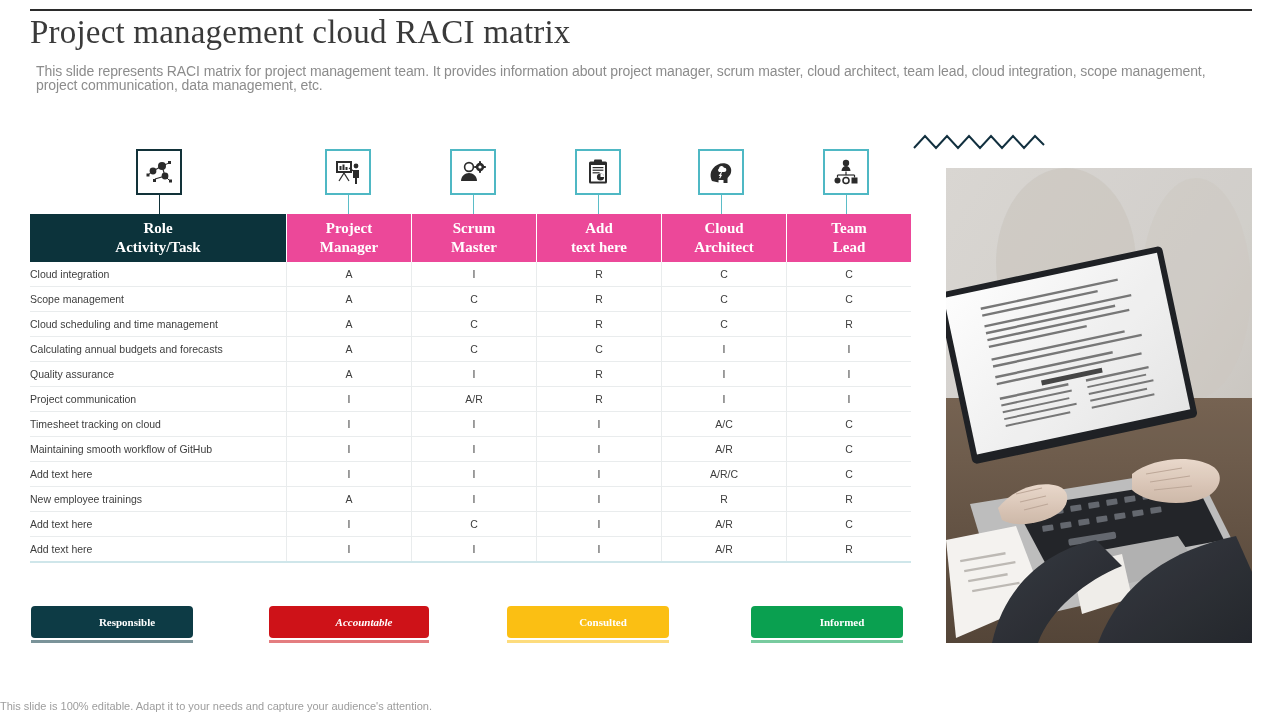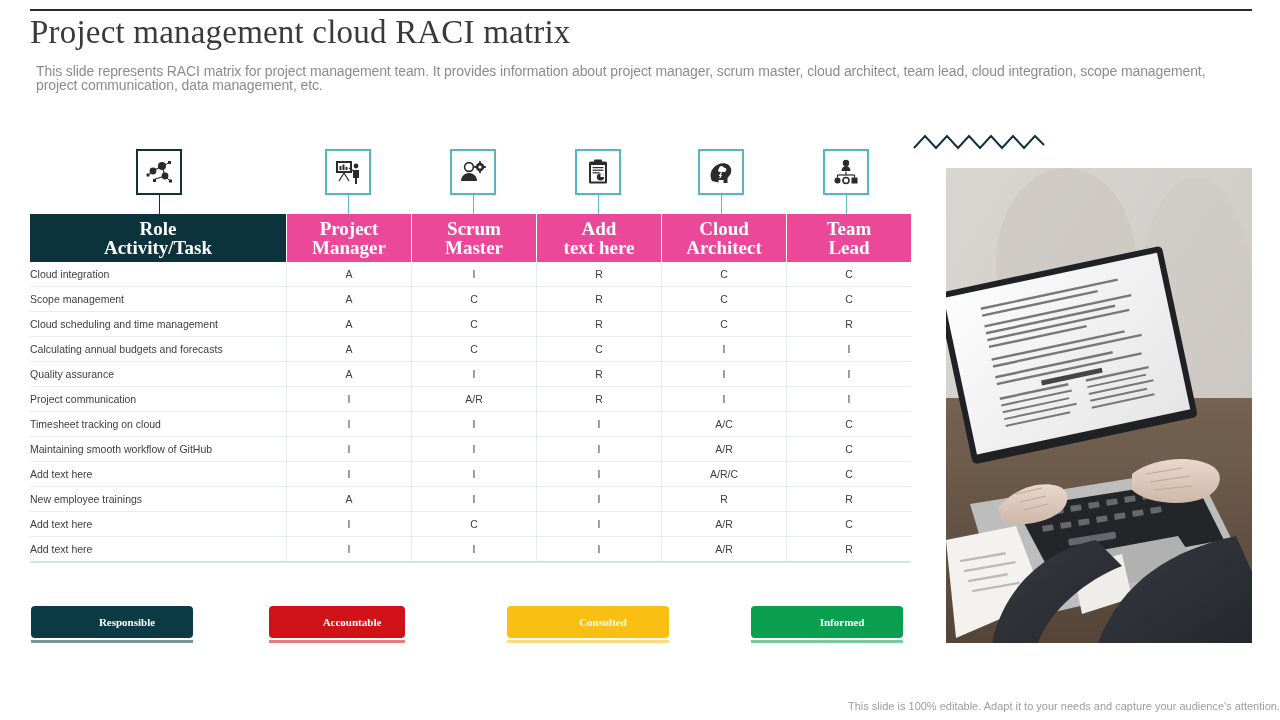--- a/index.html
+++ b/index.html
@@ -27,21 +27,21 @@
   .icon-box.teal{border:2px solid #4fb8c4;}
   .connector{position:absolute;width:1px;}
   .connector.dark{background:#123239;}
   .connector.teal{background:#5bbdc8;}
   .conn-dot{position:absolute;width:9px;height:9px;border-radius:50%;background:#ffffff;}
   
   #raci-table{position:absolute;left:30px;top:214px;width:876px;}
   table.raci{border-collapse:collapse;width:876px;table-layout:fixed;}
   table.raci th{
     font-family:"Liberation Serif", serif;font-weight:700;color:#ffffff;
-    font-size:19px;line-height:19px;height:48px;vertical-align:middle;
+    font-size:15px;line-height:19px;height:48px;vertical-align:middle;
     padding:0;text-align:center;
   }
   th.role-head{
     background:#0c333b;text-align:left;padding-left:14px;width:256px;
     font-size:16px;line-height:21px;
   }
   th.col-head{background:#ec4899;border-left:1px solid #ffffff;width:124px;}
   table.raci td{
     height:24px;font-size:10.5px;color:#3d3d3d;border-bottom:1px solid #e9eced;
     padding:0;vertical-align:middle;
@@ -63,21 +63,21 @@
     font-family:"Liberation Serif", serif;font-size:11px;font-weight:700;color:#ffffff;
     padding-left:30px;box-sizing:border-box;
   }
   .legend-underline{height:3px;margin-top:2px;opacity:.55;}
   
   #photo{position:absolute;left:946px;top:168px;width:306px;height:475px;overflow:hidden;background:#d9d7d4;}
   
   #zigzag{position:absolute;left:912px;top:132px;width:136px;height:20px;}
   
   #footer-note{
-    position:absolute;left:0;top:700px;width:1280px;text-align:right;
+    position:absolute;left:0;top:700px;width:1280px;text-align:left;
     font-size:11px;color:#9d9d9d;
   }
 </style>
 </head>
 <body>
 
 <div id="top-rule"></div>
 
 <div id="page-title">Project management cloud RACI matrix</div>
 <div id="page-subtitle">This slide represents RACI matrix for project management team. It provides information about project manager, scrum master, cloud architect, team lead, cloud integration, scope management, project communication, data management, etc.</div>
@@ -307,21 +307,21 @@
           <td class="val v-R">R</td>
         </tr>
       </tbody>
   </table>
 </div>
 
 <div class="legend-item" style="left:31px;top:606px;width:162px;">
   <div class="legend-pill" id="legend-pill-0" style="background: rgb(13, 59, 69);">Responsible</div>
   <div class="legend-underline" id="legend-ul-0" style="background: rgb(13, 59, 69);"></div>
 </div>
-<div class="legend-item" style="left:269px;top:606px;width:136px;">
+<div class="legend-item" style="left:269px;top:606px;width:160px;font-style:italic;">
   <div class="legend-pill" id="legend-pill-1" style="background: rgb(206, 18, 24);">Accountable</div>
   <div class="legend-underline" id="legend-ul-1" style="background: rgb(206, 18, 24);"></div>
 </div>
 <div class="legend-item" style="left:507px;top:606px;width:162px;">
   <div class="legend-pill" id="legend-pill-2" style="background: rgb(251, 191, 19);">Consulted</div>
   <div class="legend-underline" id="legend-ul-2" style="background: rgb(251, 191, 19);"></div>
 </div>
 <div class="legend-item" style="left:751px;top:606px;width:152px;">
   <div class="legend-pill" id="legend-pill-3" style="background: rgb(10, 160, 80);">Informed</div>
   <div class="legend-underline" id="legend-ul-3" style="background: rgb(10, 160, 80);"></div>

